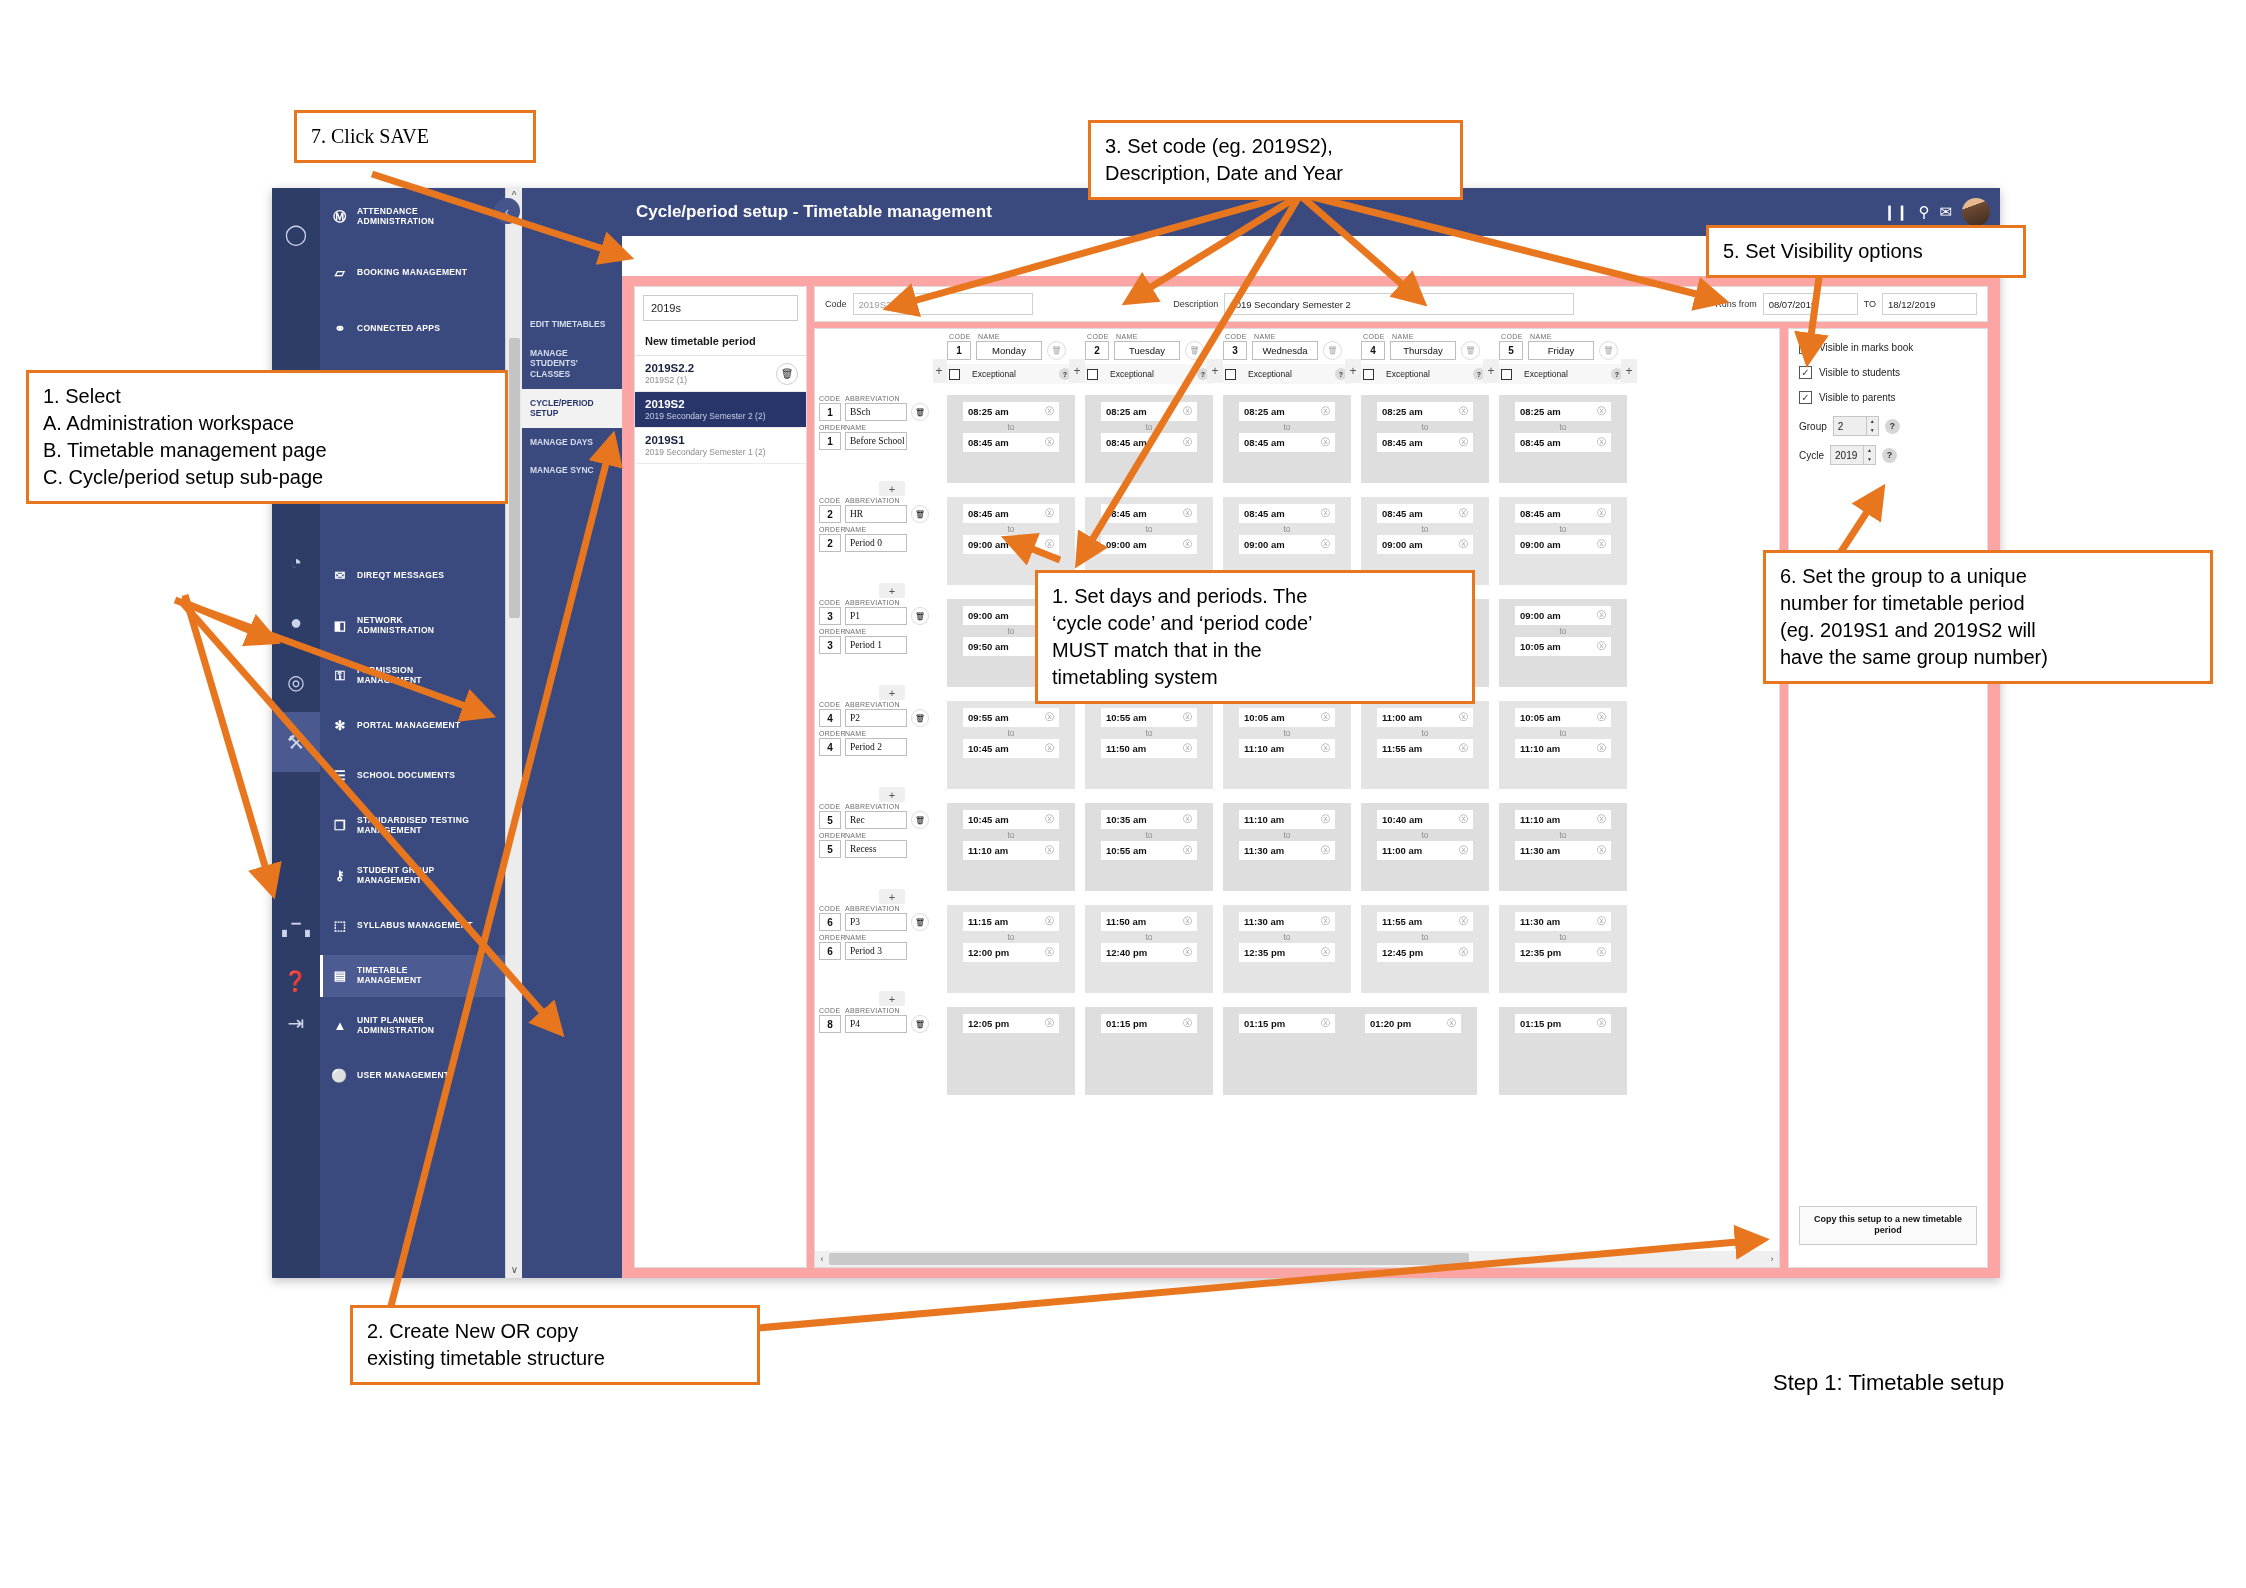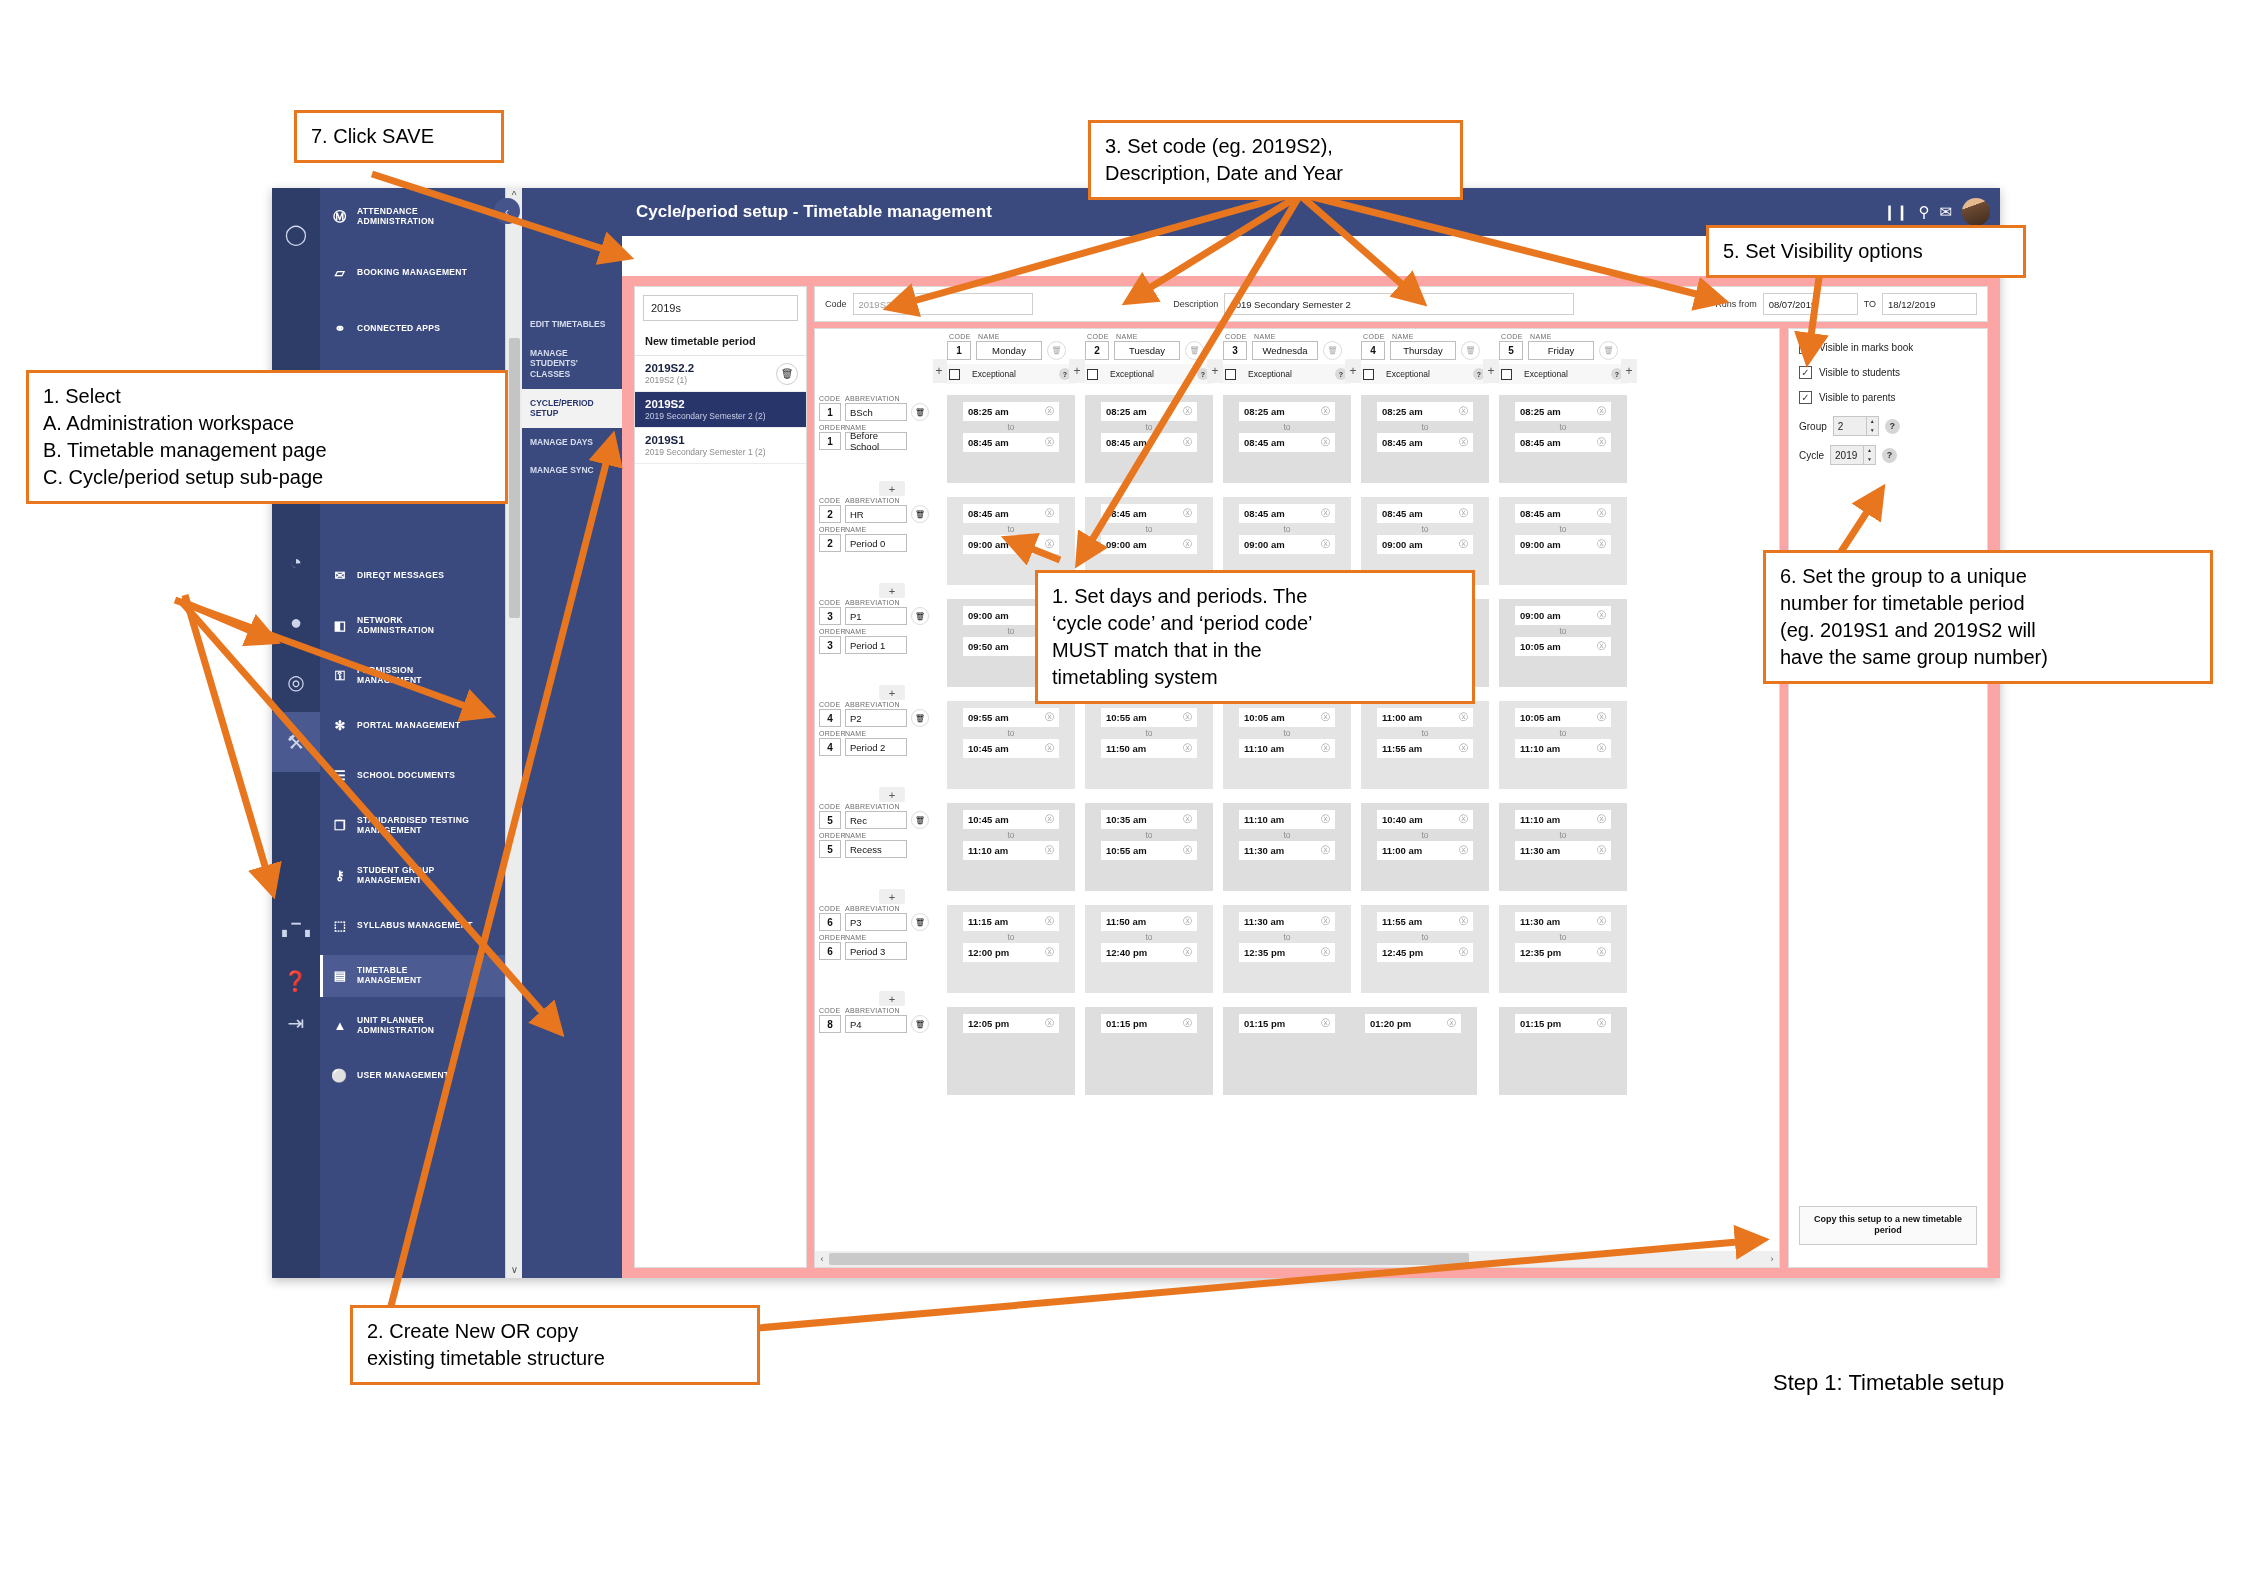--- a/index.html
+++ b/index.html
@@ -186,21 +186,21 @@
   .prow-left { position:absolute; left:4px; top:4px; width:112px; }
   .pl-labels { display:flex; gap:4px; font-size:7px; color:#6d6d6d; letter-spacing:.3px; }
   .pl-labels .a { width:22px; }
   .pl-inputs { display:flex; align-items:center; gap:4px; margin-top:1px; }
   .pl-inputs .cbox {
     width:22px; height:18px; border:1px solid #bdbdbd; background:#fff;
     font-size:10px; font-weight:bold; display:flex; align-items:center; justify-content:center; color:#111;
   }
   .pl-inputs .nbox {
     width:62px; height:18px; border:1px solid #bdbdbd; background:#fff;
-    font-size:9.5px; display:flex; align-items:center; padding-left:4px; color:#111;
+    font-size:9.5px; display:flex; align-items:center; padding-left:4px; color:#111;font-family:Liberation Serif, serif;
   }
   .pl-inputs .del {
     width:18px; height:18px; border-radius:50%; border:1px solid #dcdcdc; background:#fff;
     display:flex; align-items:center; justify-content:center; font-size:8px; color:#111;
   }
   .rowplus {
     position:absolute; left:64px; width:26px; height:15px; background:#efefef;
     display:flex; align-items:center; justify-content:center; font-size:11px; color:#555;
     border-radius:2px;
   }
@@ -1057,21 +1057,21 @@
     <path d="M180,600 L558,1030"></path>
     <path d="M175,600 L487,714"></path>
 
     <path d="M390,1310 L612,440"></path>
     <path d="M530,1348 L1760,1240"></path>
 
     <path d="M1060,560 L1010,540"></path>
   </g>
 </svg>
 
-<div class="callout" style="left:294px; top:110px; width:210px;">7. Click SAVE</div>
+<div class="callout" style="left:294px; top:110px; width:242px;font-family:Liberation Serif, serif;">7. Click SAVE</div>
 
 <div class="callout" style="left:1088px; top:120px; width:375px;">3. Set code (eg. 2019S2),
 Description, Date and Year</div>
 
 <div class="callout" style="left:1706px; top:225px; width:320px;">5. Set Visibility options</div>
 
 <div class="callout" style="left:26px; top:370px; width:482px;">1. Select
      A. Administration workspace
      B. Timetable management page
      C. Cycle/period setup sub-page</div>

